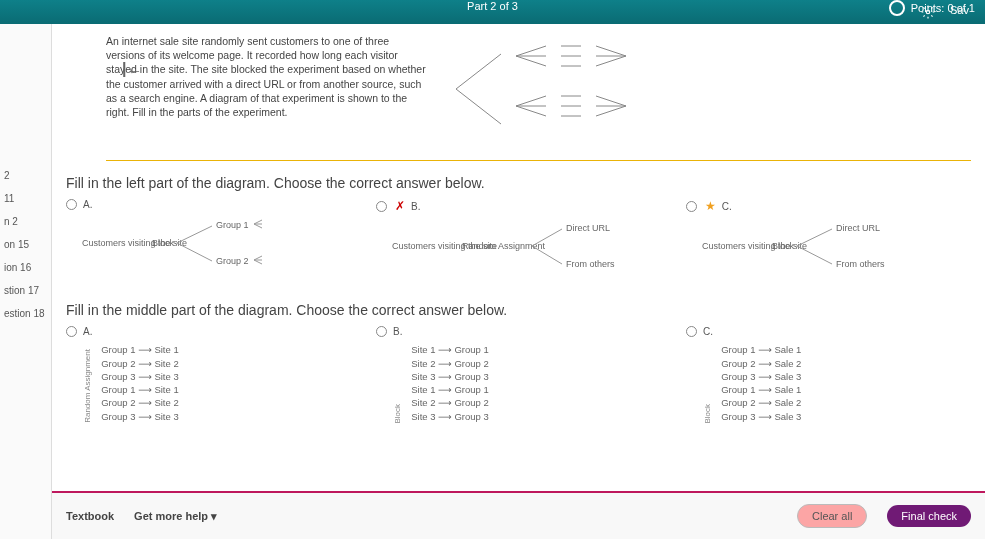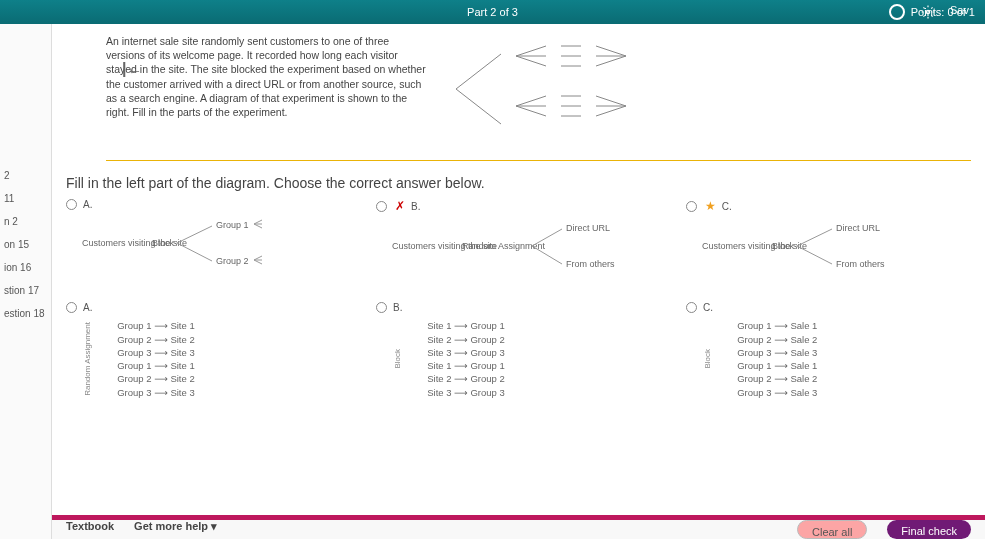--- a/index.html
+++ b/index.html
@@ -1,17 +1,17 @@
 <!DOCTYPE html>
 <html><head>
 <meta charset="utf-8">
 <style>
 *{margin:0;padding:0;box-sizing:border-box;font-family:Arial,Helvetica,sans-serif}
 body{width:985px;height:539px;background:#f0f0f0;overflow:hidden;position:relative;font-size:11px;color:#333}
-.header{height:24px;background:linear-gradient(#0e8089,#0a6b73);color:#fff;display:flex;align-items:center;padding:0 10px;position:relative}
+.header{height:24px;background:linear-gradient(#0e8089,#0a6b73);color:#fff;display:flex;align-items:flex-start;padding:0 10px;position:relative}
 .header-title{font-size:11px;flex:0 0 auto}
 .header-part{position:absolute;left:50%;transform:translateX(-50%);font-size:11px}
 .header-points{margin-left:auto;display:flex;align-items:center;gap:6px;font-size:11px}
 .header-points::before{content:"";width:12px;height:12px;border:2px solid #fff;border-radius:50%;display:inline-block}
 .gear{position:absolute;right:50px;top:5px;width:14px;height:14px}
 .sav{position:absolute;right:16px;top:4px;font-size:11px;color:#fff}
 .body{display:flex;height:calc(100% - 24px)}
 .left-rail{width:52px;background:#fafafa;border-right:1px solid #ddd;padding-top:140px}
 .left-rail div{font-size:10px;color:#555;padding:6px 4px;white-space:nowrap;overflow:hidden;cursor:pointer}
 .main{flex:1;display:flex;flex-direction:column;overflow:hidden;background:#fff;position:relative}
@@ -21,26 +21,26 @@
 .prompt-text{flex:0 0 320px;color:#444;line-height:1.35;font-size:10.5px}
 .big-diagram{flex:1;position:relative;color:#666}
 .section-title{font-size:14px;color:#444;margin:6px 0 8px 0}
 .options-row{display:flex;gap:30px;margin-bottom:20px;flex-wrap:nowrap}
 .option{flex:0 0 280px;font-size:10px;color:#555}
 .radio-label{display:flex;align-items:center;gap:6px;margin-bottom:6px;cursor:pointer}
 .radio{width:11px;height:11px;border:1.5px solid #888;border-radius:50%;display:inline-block;flex-shrink:0}
 .wrong{color:#c00;font-size:12px;margin-left:2px}
 .star{color:#f0a020;font-size:12px;margin-left:2px}
 .mini-diagram{margin-left:16px;margin-top:4px;line-height:1.4;color:#666;font-size:9.5px;position:relative}
-.footer{height:24px;border-top:5px solid #be185d;display:flex;padding:0 14px;gap:20px;background:#f8f8f8}
+.footer{height:48px;border-top:2px solid #be185d;display:flex;align-items:center;padding:0 14px;gap:20px;background:#f8f8f8}
 .footer-link{font-size:11px;color:#444;font-weight:bold;cursor:pointer}
 .clear-btn{margin-left:auto;padding:5px 14px;border:1px solid #bbb;border-radius:14px;background:#fca5a5;font-size:11px;color:#555}
 .final-btn{padding:5px 14px;border-radius:14px;background:#701a75;color:#fff;font-size:11px;border:none}
 svg{overflow:visible}
-.flex-line{display:flex;align-items:center;gap:20px;white-space:nowrap}
+.flex-line{display:flex;align-items:flex-end;gap:4px;white-space:nowrap}
 .block-label{writing-mode:vertical-rl;transform:rotate(180deg);font-size:8px;color:#888;display:inline-block;vertical-align:middle;margin-right:4px}
 </style>
 </head>
 <body>
 
 <div class="header">
   <span class="header-title"></span>
   <span class="header-part">Part 2 of 3</span>
   <span class="header-points">Points: 0 of 1</span>
   <span class="gear">
@@ -141,20 +141,21 @@
               <text x="70" y="30" stroke="none">Block</text>
               <line x1="95" y1="27" x2="130" y2="10" stroke="#999"></line>
               <line x1="95" y1="27" x2="130" y2="45" stroke="#999"></line>
               <text x="134" y="12" stroke="none">Direct URL</text>
               <text x="134" y="48" stroke="none">From others</text>
             </svg>
           </div>
         </div>
       </div>
 
+      <div class="section-title">Fill in the middle part of the diagram. Choose the correct answer below.</div>
       <div class="options-row">
         <div class="option">
           <div class="radio-label">
             <span class="radio"></span>
             <span>A.</span>
           </div>
           <div class="mini-diagram">
             <div class="flex-line">
                 <span class="block-label">Random Assignment</span>
               <div>

